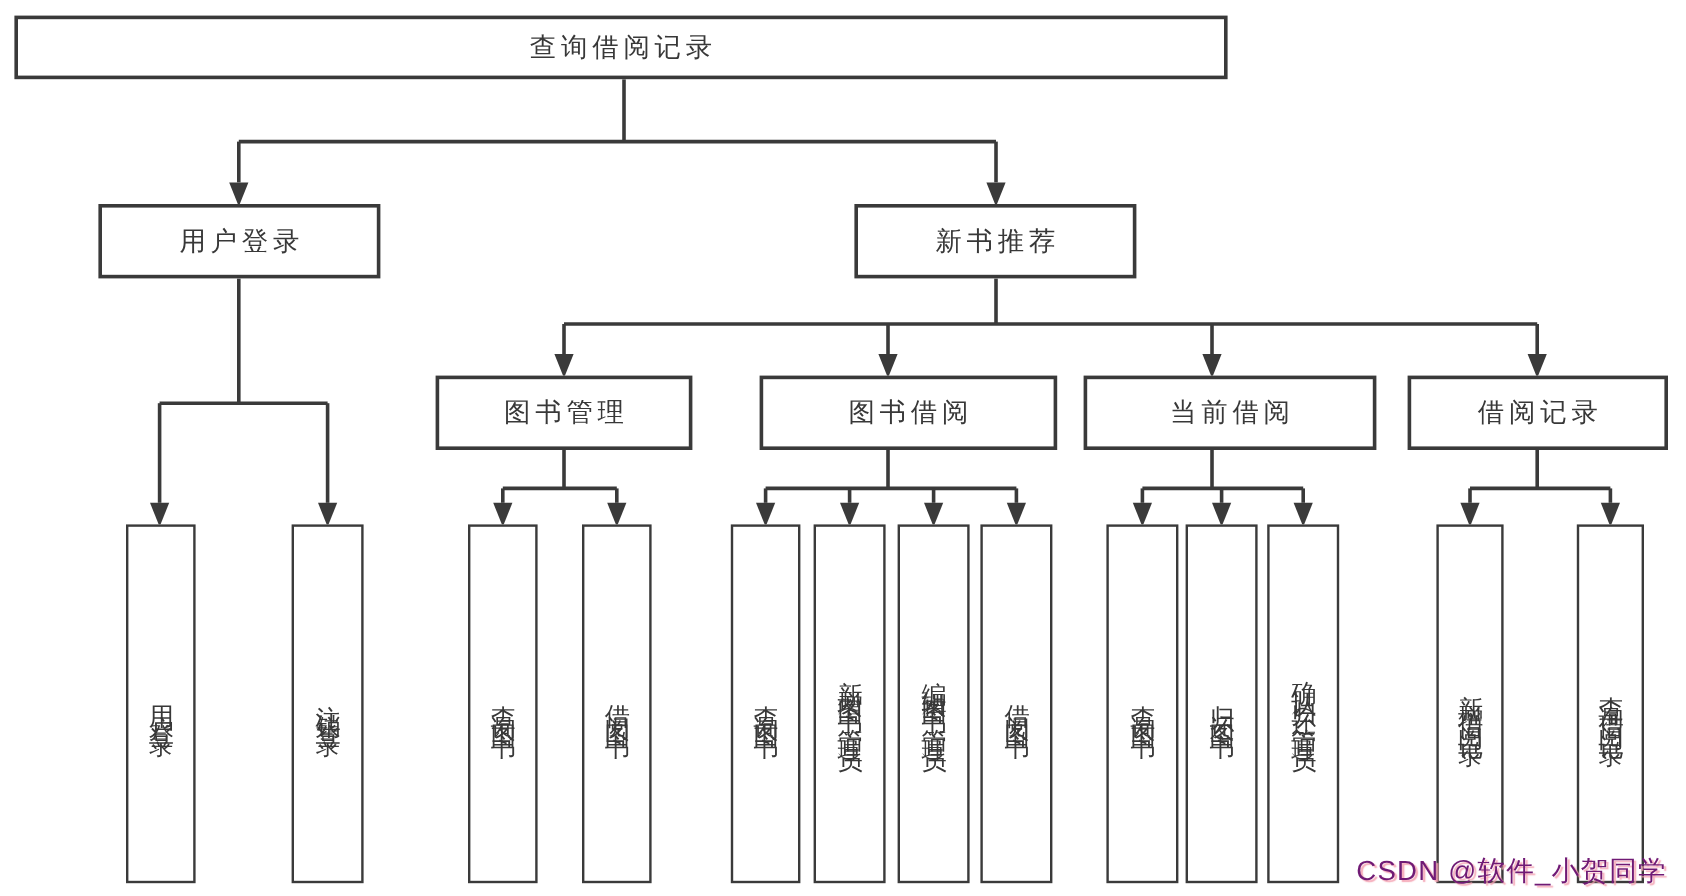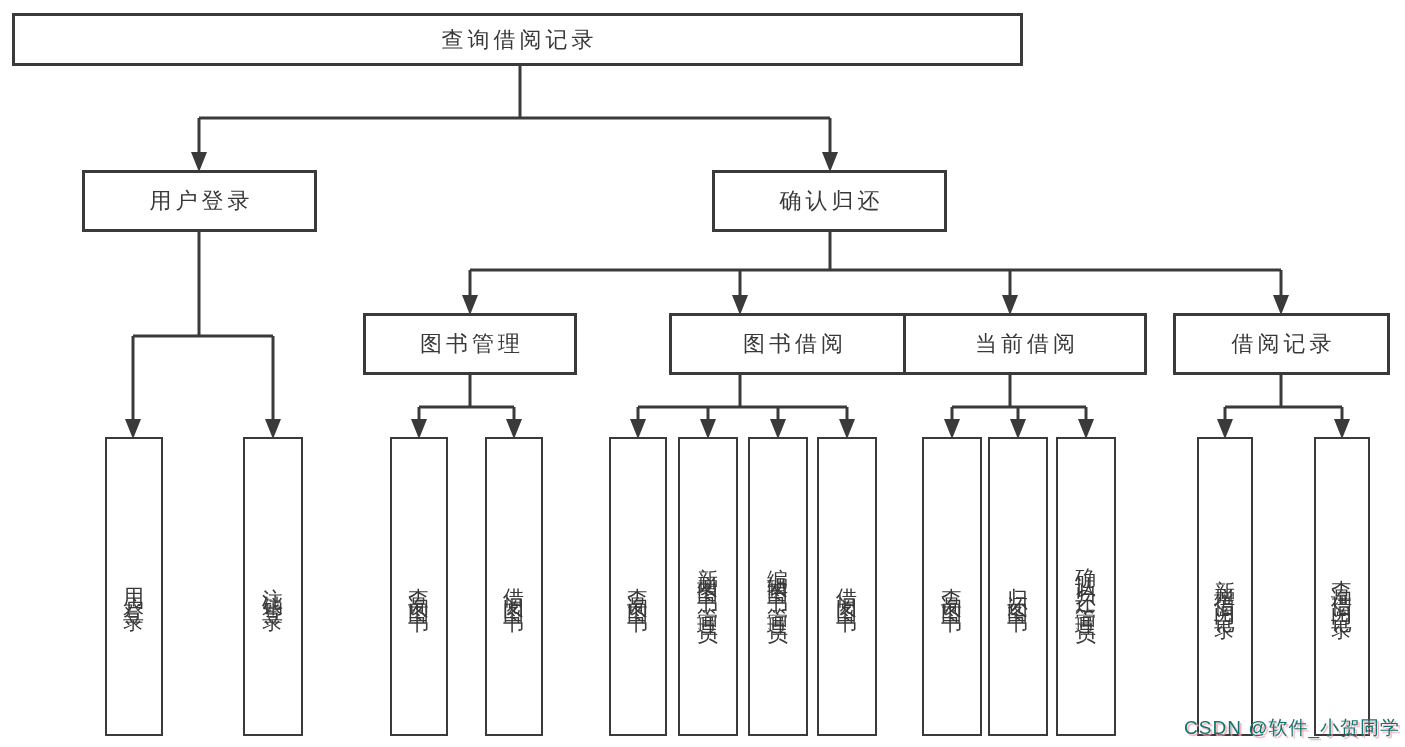--- a/index.html
+++ b/index.html
@@ -50,42 +50,42 @@
     letter-spacing: 8px;
     line-height: 1;
     white-space: nowrap;
     color: #383838;
   }
   
   .root   { left: 12px;  top: 13px;  width: 1011px; height: 53px; }
   .l2-a   { left: 82px;  top: 170px; width: 235px; height: 62px; }
   .l2-b   { left: 712px; top: 170px; width: 235px; height: 62px; }
   .l3-a   { left: 363px; top: 313px; width: 214px; height: 62px; }
-  .l3-b   { left: 633px; top: 313px; width: 248px; height: 62px; margin-left: 36px; }
+  .l3-b   { left: 633px; top: 313px; width: 248px; height: 62px; }
   .l3-c   { left: 903px; top: 313px; width: 244px; height: 62px; }
   .l3-d   { left: 1173px;top: 313px; width: 217px; height: 62px; }
   .leaf-1  { left: 105px;  width: 58px; }
   .leaf-2  { left: 243px;  width: 60px; }
   .leaf-3  { left: 390px;  width: 58px; }
   .leaf-4  { left: 485px;  width: 58px; }
   .leaf-5  { left: 609px;  width: 58px; }
   .leaf-6  { left: 678px;  width: 60px; }
   .leaf-7  { left: 748px;  width: 60px; }
   .leaf-8  { left: 817px;  width: 60px; }
   .leaf-9  { left: 922px;  width: 60px; }
   .leaf-10 { left: 988px;  width: 60px; }
   .leaf-11 { left: 1056px; width: 60px; }
   .leaf-12 { left: 1197px; width: 56px; }
   .leaf-13 { left: 1314px; width: 56px; }
   .watermark {
     position: absolute;
-    right: 5px;
+    right: 16px;
     bottom: 6px;
-    font-size: 19px;
-    color: #0f766e;
+    font-size: 23px;
+    color: #701a75;
     text-shadow: 2px 2px 1px rgba(244, 160, 176, 0.9);
     white-space: nowrap;
     letter-spacing: 1px;
   }
 </style>
 </head>
 <body>
 
 <div class="canvas">
 
@@ -166,21 +166,21 @@
   </svg>
 
   <div class="box root">
     <span class="hlabel">查询借阅记录</span>
   </div>
 
   <div class="box l2-a">
     <span class="hlabel">用户登录</span>
   </div>
   <div class="box l2-b">
-    <span class="hlabel">确认归还</span>
+    <span class="hlabel">新书推荐</span>
   </div>
 
   <div class="box l3-a">
     <span class="hlabel">图书管理</span>
   </div>
   <div class="box l3-b">
     <span class="hlabel">图书借阅</span>
   </div>
   <div class="box l3-c">
     <span class="hlabel">当前借阅</span>

